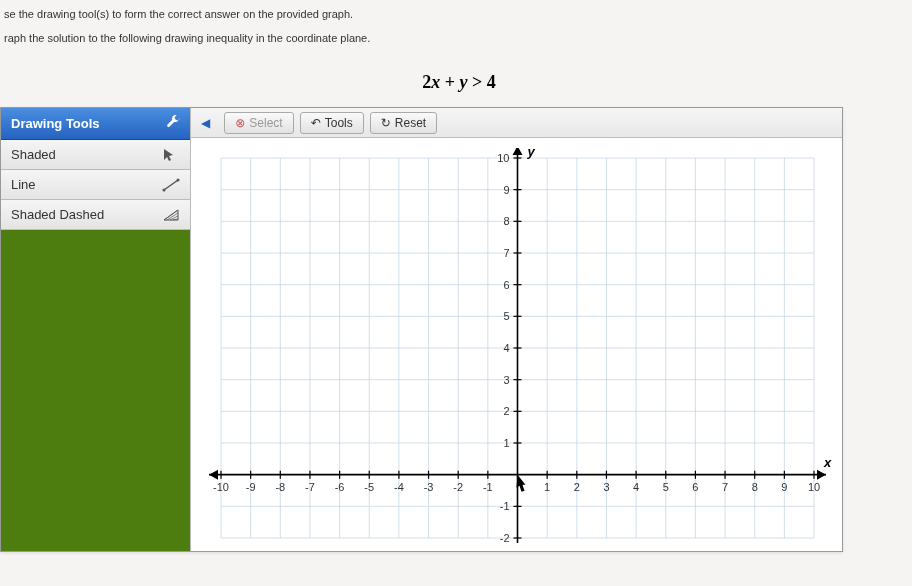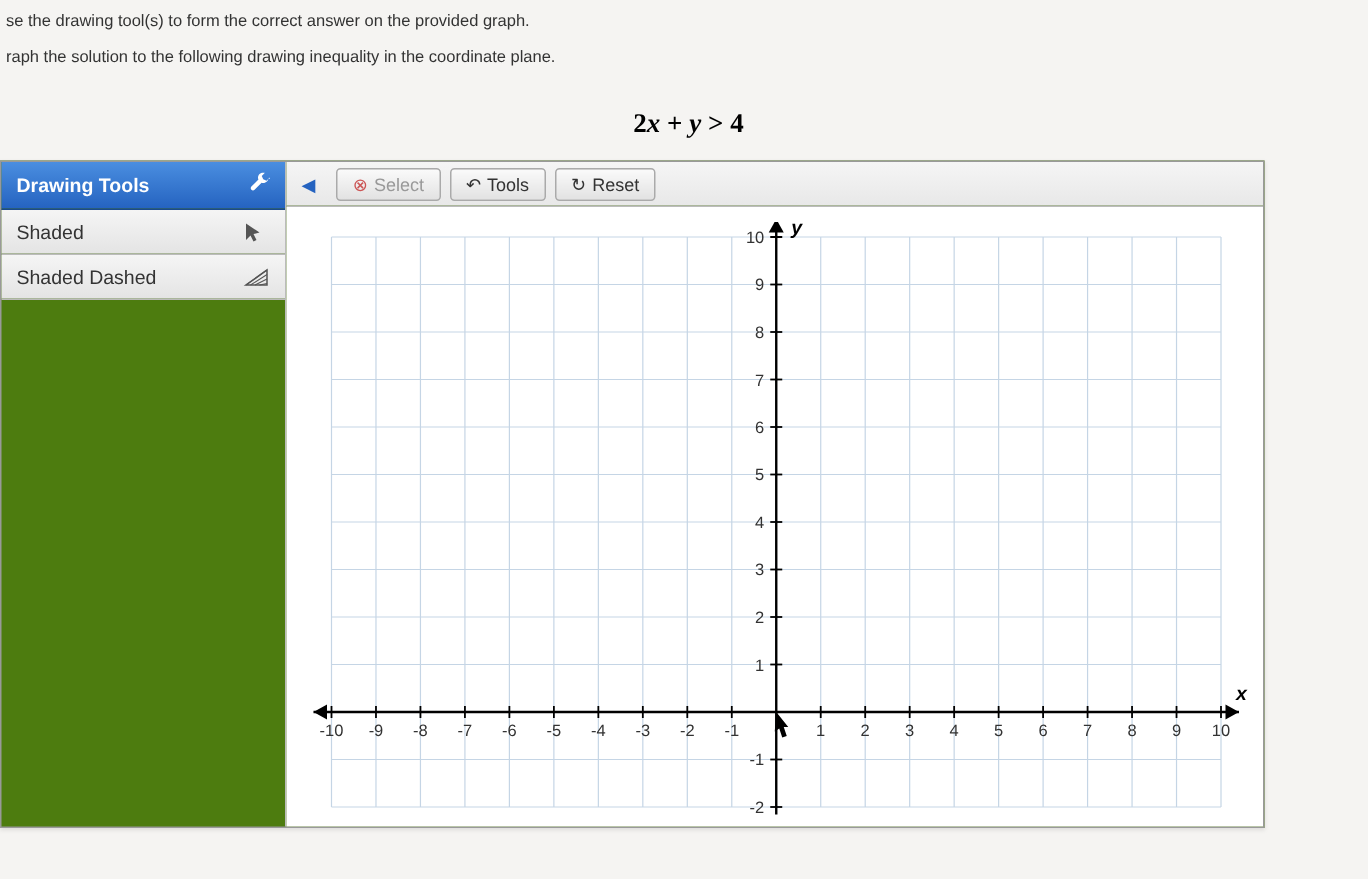--- a/index.html
+++ b/index.html
@@ -148,20 +148,30 @@
 
     <div class="tool-item">
       <span>Shaded</span>
       <span class="tool-icon">
         <svg width="14" height="14" viewBox="0 0 14 14">
             <path fill="#555" d="M2 1l9 6-4 1 2 4-2 1-2-4-3 3z"></path>
           </svg>
       </span>
     </div>
 
+    <div class="tool-item">
+      <span>Line</span>
+      <span class="tool-icon">
+        <svg width="18" height="14" viewBox="0 0 18 14">
+            <line x1="2" y1="12" x2="16" y2="2" stroke="#555" stroke-width="1.5"></line>
+            <circle cx="2" cy="12" r="1.5" fill="#555"></circle>
+            <circle cx="16" cy="2" r="1.5" fill="#555"></circle>
+          </svg>
+      </span>
+    </div>
 
 
     <div class="tool-item">
       <span>Shaded Dashed</span>
       <span class="tool-icon">
         <svg width="18" height="14" viewBox="0 0 18 14">
             <path d="M2 12 L16 12 L16 2 Z" fill="none" stroke="#555" stroke-width="1"></path>
             <path d="M5 12 L16 5 M8 12 L16 8 M11 12 L16 11 M2 12 L16 2" stroke="#555" stroke-width="0.7"></path>
           </svg>
       </span>

